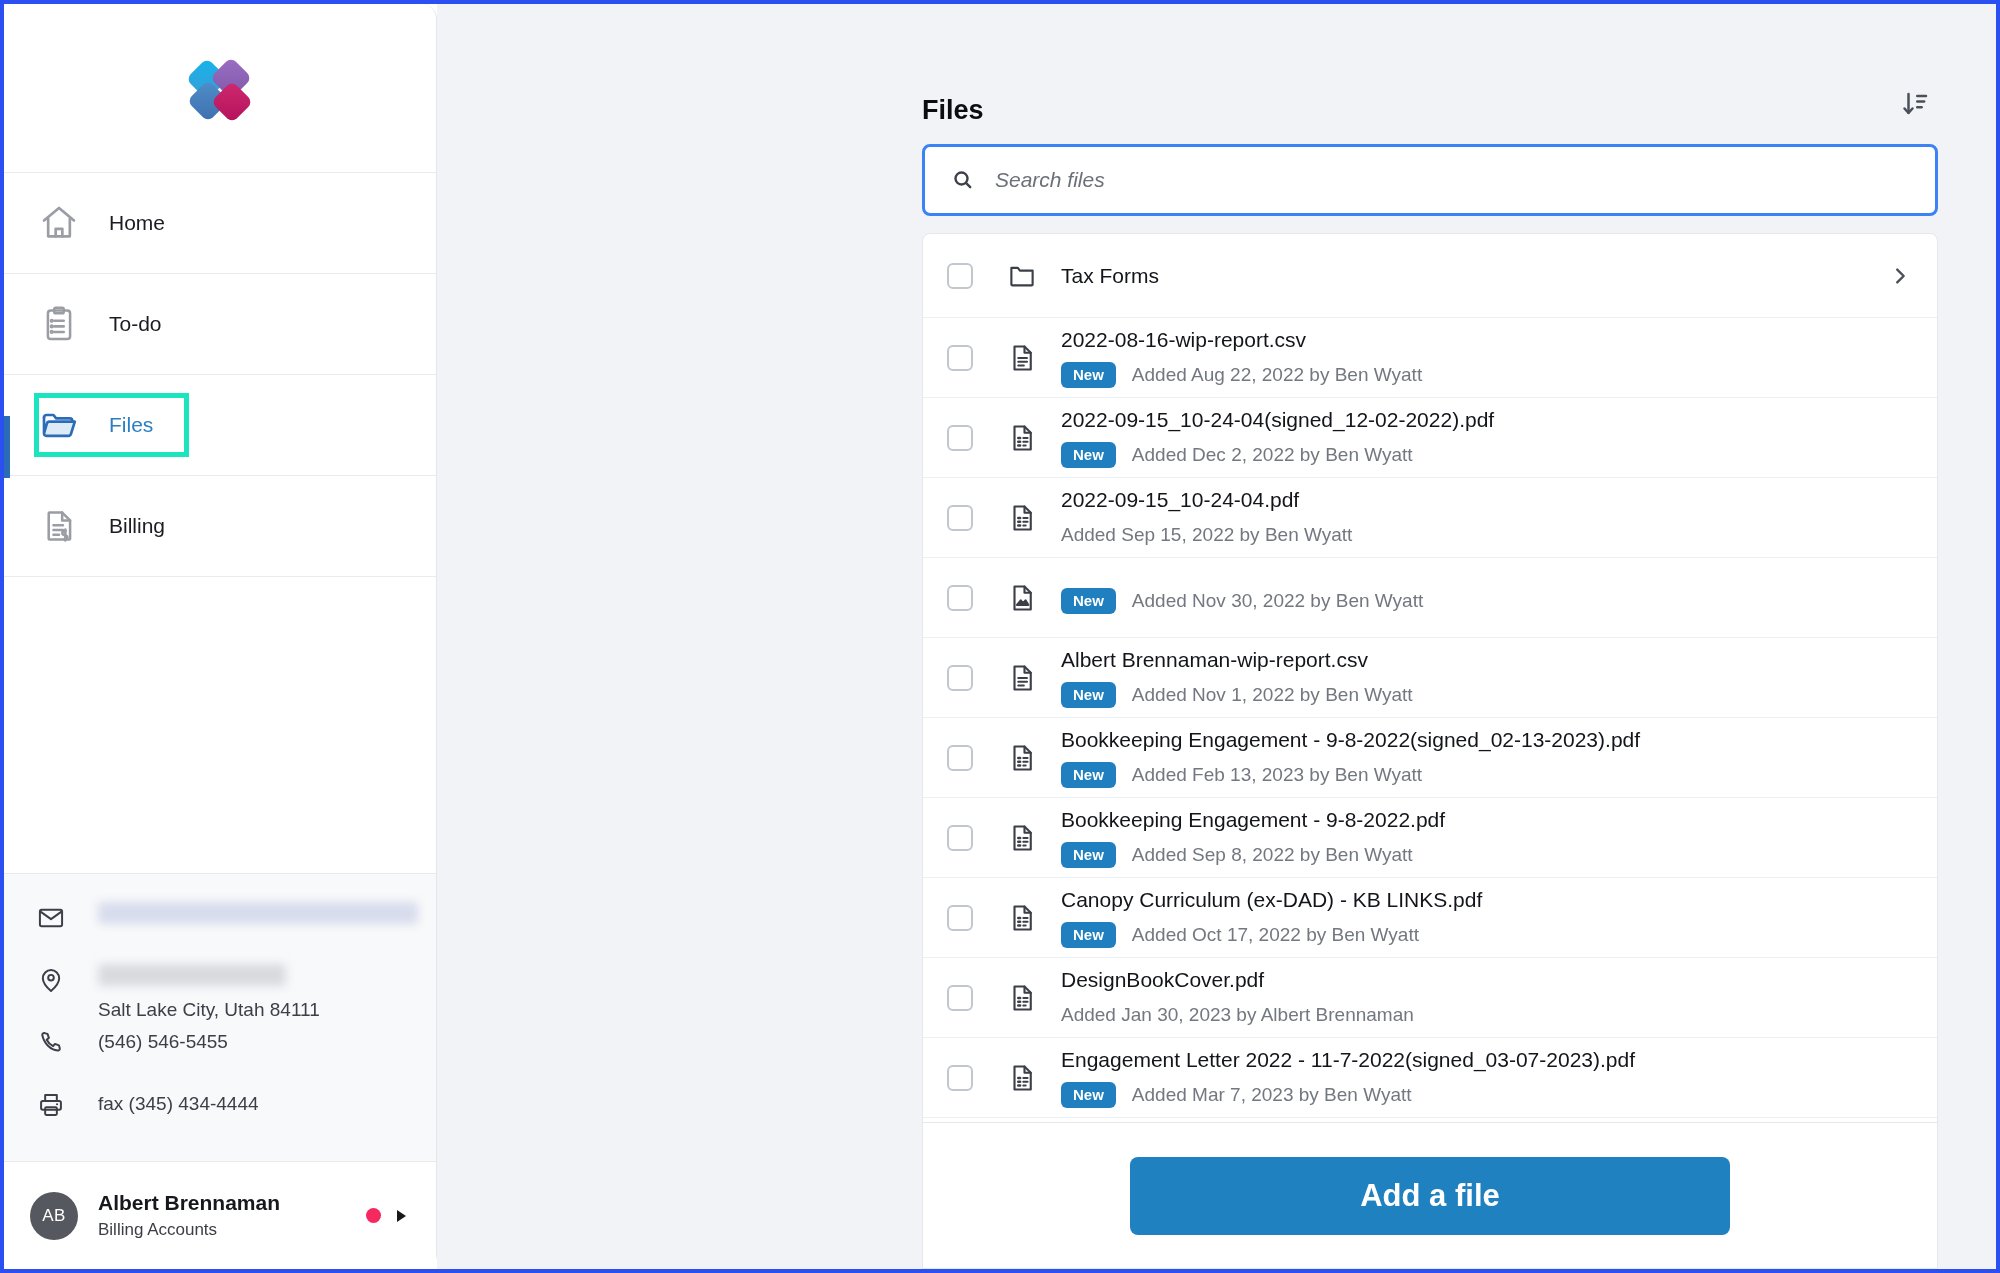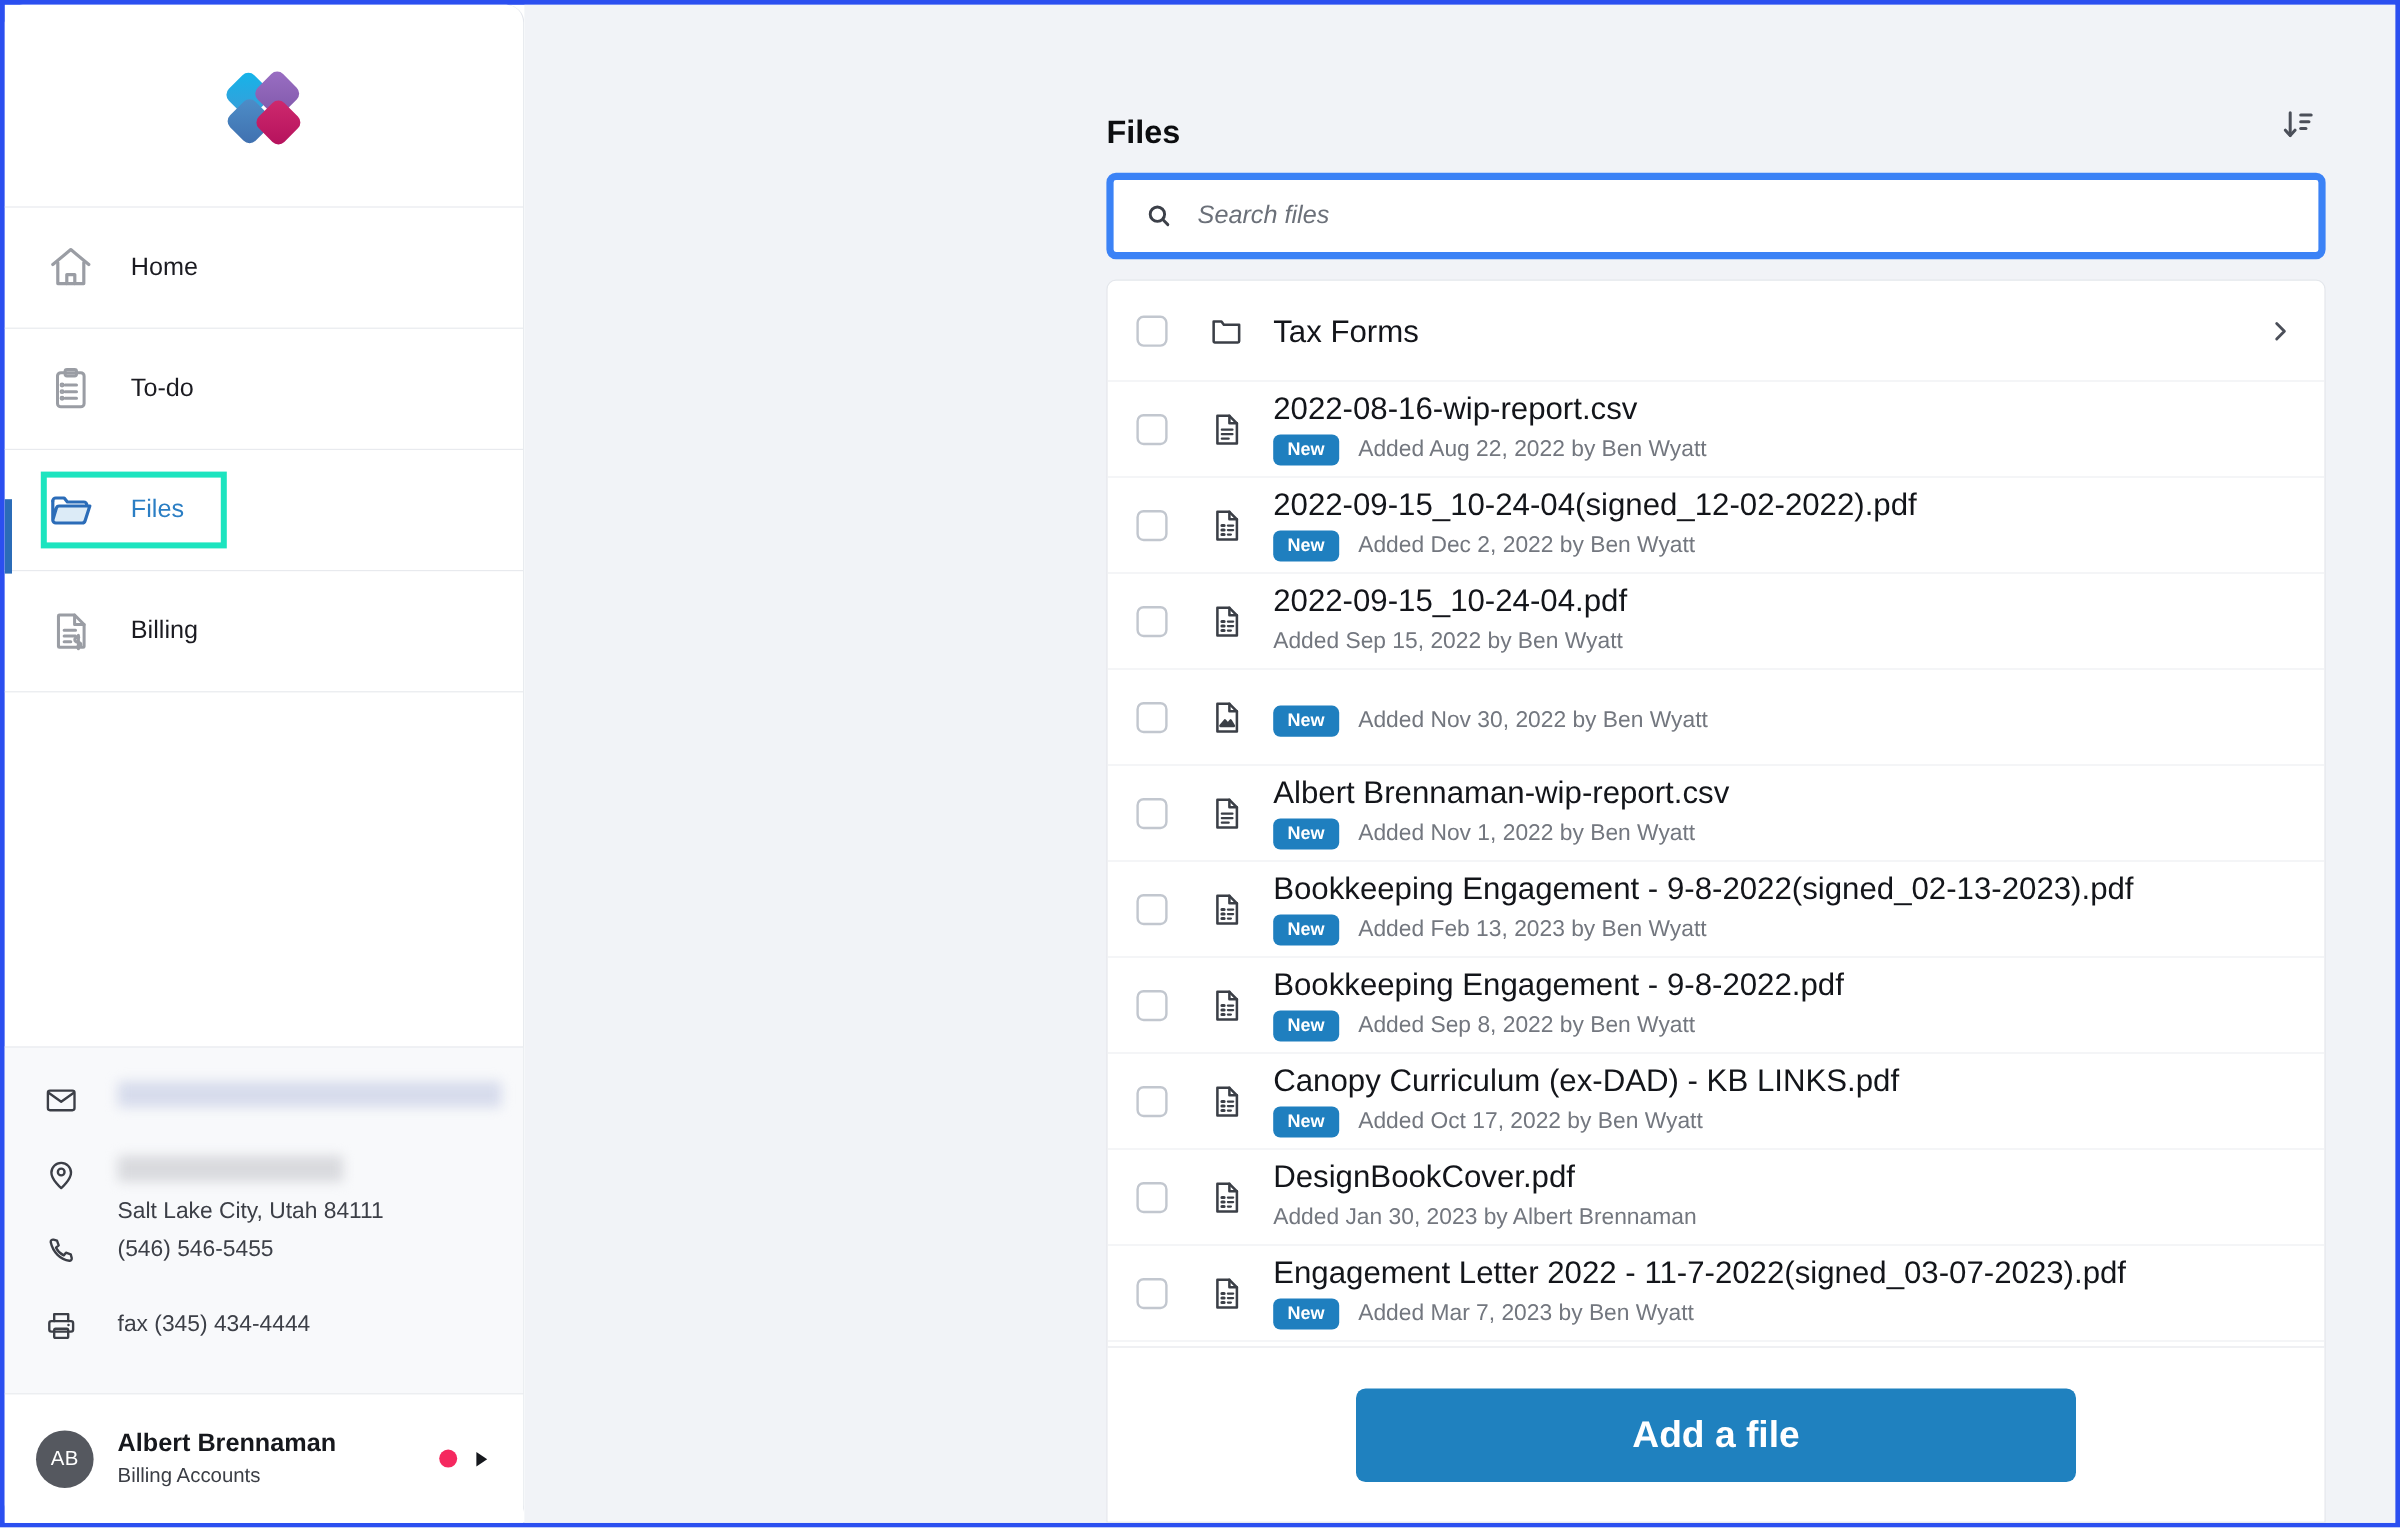--- a/index.html
+++ b/index.html
@@ -188,21 +188,21 @@
     color: #0c0d10;
   }
   .sort-btn {
     width: 44px; height: 44px;
     display: flex; align-items: center; justify-content: center;
     cursor: pointer;
   }
   .search-box {
     height: 72px;
     background: #ffffff;
-    border: 6px solid #3b82f6;
+    border: 3px solid #3b82f6;
     border-radius: 8px;
     display: flex;
     align-items: center;
     padding: 16px 26px;
     flex: 0 0 72px;
   }
   .search-box .s-icon { margin-right: 20px; display: flex; }
   .search-input {
     border: none; outline: none;
     font-size: 21px;
@@ -241,21 +241,21 @@
     margin-right: 32px;
     cursor: pointer;
   }
   .ficon {
     width: 34px; flex: 0 0 34px;
     display: flex; align-items: center; justify-content: center;
     margin-right: 22px;
   }
   .rowbody { flex: 1; min-width: 0; }
   .fname {
-    font-size: 26px;
+    font-size: 21px;
     color: #13151a;
     line-height: 28px;
     white-space: nowrap;
   }
   .fmeta {
     display: flex;
     align-items: center;
     margin-top: 6px;
     height: 30px;
   }

